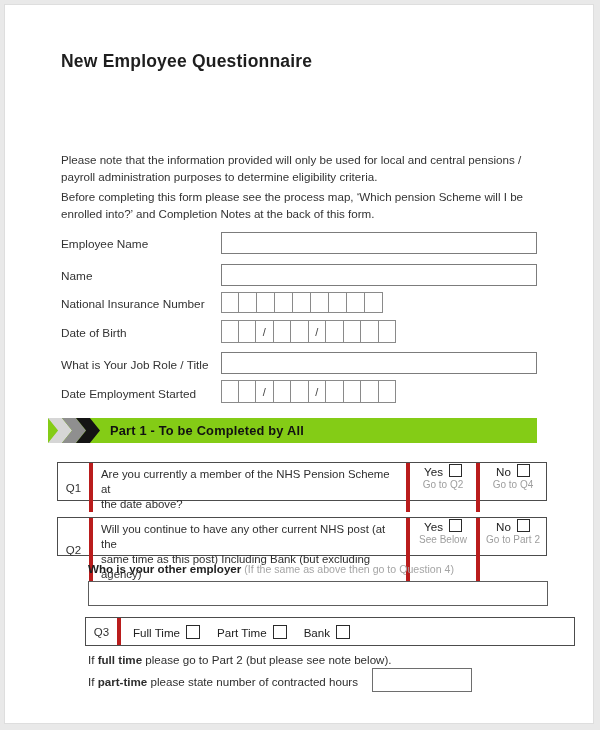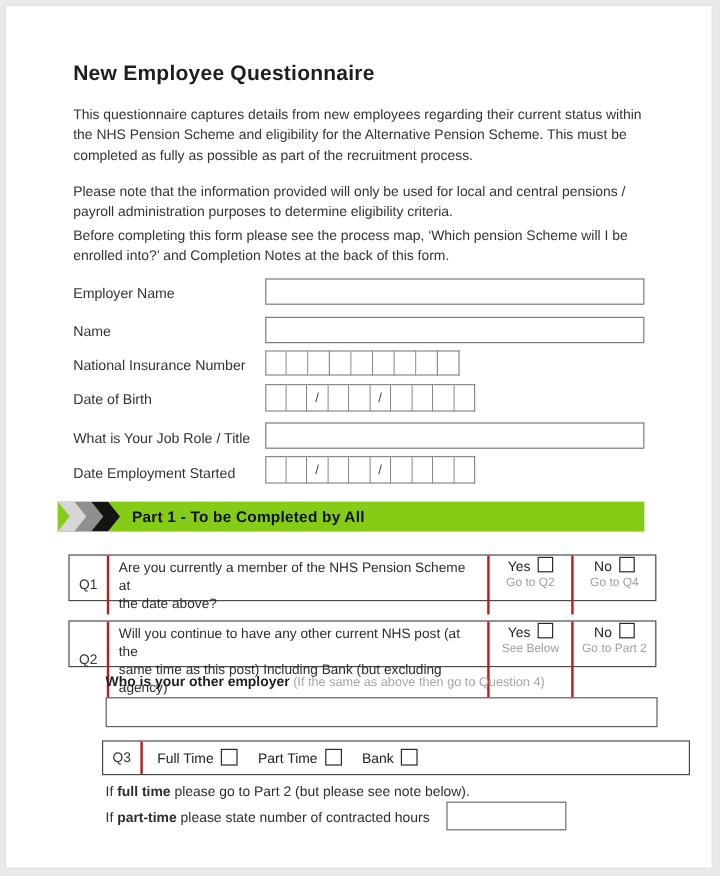--- a/index.html
+++ b/index.html
@@ -63,21 +63,21 @@
   }
 
   
   .qtable{
     left:57px;width:490px;box-sizing:border-box;
     display:grid;background:#fff;
     border:1px solid #4c4c4c;
   }
   .q12{grid-template-columns:31px 317px 70px 1fr;height:39px;}
   .q3{grid-template-columns:31px 255px 1fr;height:29px;}
-  .qcell{box-sizing:border-box;border-left:2px solid #b91c1c;}
+  .qcell{box-sizing:border-box;border-left:4px solid #b91c1c;}
   .qcell:first-child{border-left:none;}
   .qid{
     display:flex;align-items:center;justify-content:center;
     font-size:11.5px;color:#333;
   }
   .qtext{
     padding:4px 6px 0 8px;font-size:11.4px;line-height:15px;color:#2e2e2e;
     white-space:pre-line;
   }
   .qopt{
@@ -108,29 +108,26 @@
   .hours-box{left:372px;top:668px;width:100px;height:24px;border:1px solid #6e6e6e;}
 </style>
 </head>
 <body>
 
 <div class="page">
   <div class="sheet"></div>
 
   <div class="abs title">New Employee Questionnaire</div>
 
-  <div class="abs para" id="p1">This questionnaire captures details from new employees regarding their current status within
-the NHS Pension Scheme and eligibility for the Alternative Pension Scheme. This must be
-completed as fully as possible as part of the recruitment process.</div>
   <div class="abs para" id="p2">Please note that the information provided will only be used for local and central pensions /
 payroll administration purposes to determine eligibility criteria.</div>
   <div class="abs para" id="p3">Before completing this form please see the process map, ‘Which pension Scheme will I be
 enrolled into?’ and Completion Notes at the back of this form.</div>
 
-  <div class="abs f-label" style="top:237px;">Employer Name</div>
+  <div class="abs f-label" style="top:237px;">Employee Name</div>
   <div class="abs box wide" style="top:232px;"></div>
 
   <div class="abs f-label" style="top:269px;">Name</div>
   <div class="abs box wide" style="top:264px;"></div>
 
   <div class="abs f-label" style="top:297px;">National Insurance Number</div>
   <div class="abs cellrow" style="top:292px;">
     <span class="cell"></span>
     <span class="cell"></span>
     <span class="cell"></span>

